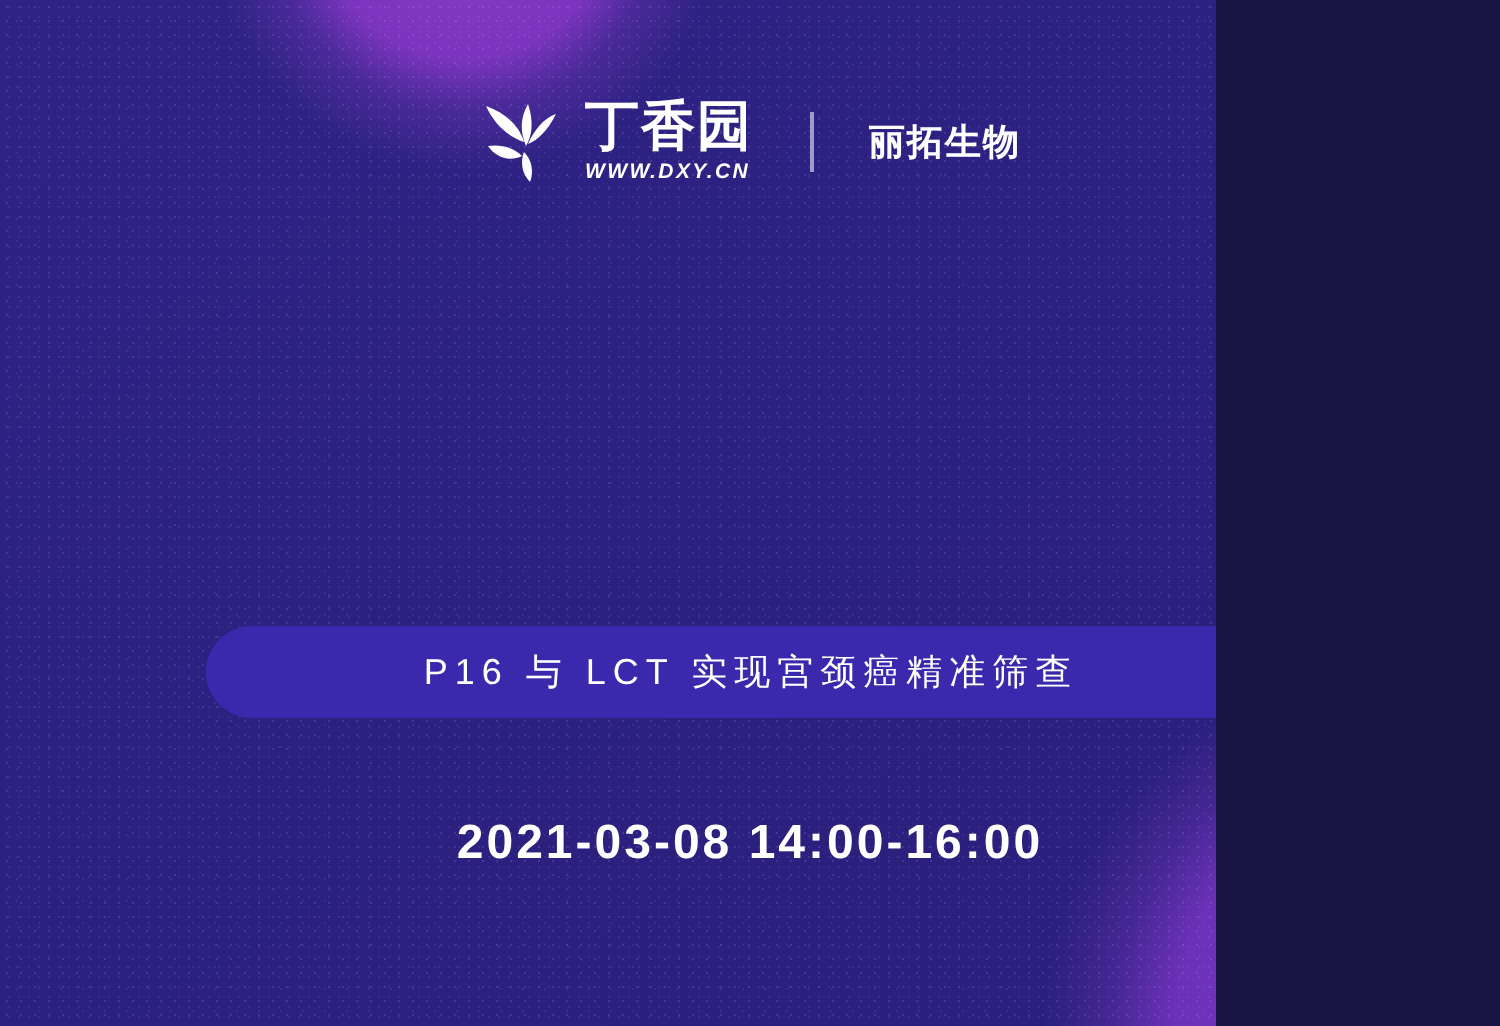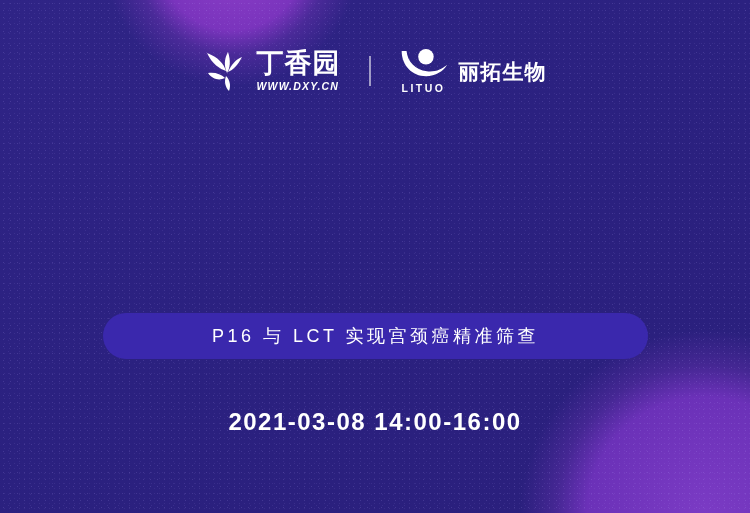--- a/index.html
+++ b/index.html
@@ -1,20 +1,20 @@
 <!DOCTYPE html>
 <html><head>
 <meta charset="utf-8">
 <style>
   html,body{margin:0;padding:0;background:#1a1442;}
   body{font-family:"Liberation Sans","DejaVu Sans",sans-serif;}
 
   .poster{
     position:relative;
-    width:750px;height:513px;
+    width:608px;height:513px;
     overflow:hidden;
     background:#2c2380;
     background-image:
       radial-gradient(circle at 705px 515px, #7b3bc4 0px, #6b31b8 118px, rgba(90,45,165,0.55) 150px, rgba(60,35,135,0.0) 185px),
       radial-gradient(circle at 232px -42px, #8e3fc8 0px, #7a34bd 72px, rgba(98,48,170,0.55) 96px, rgba(60,35,135,0.0) 128px),
       linear-gradient(150deg,#2f2486 0%,#2b2180 45%,#2a1f7c 100%);
   }
   
   .noise{
     position:absolute;inset:0;
@@ -49,21 +49,21 @@
     width:2px;height:30px;background:rgba(255,255,255,.55);flex:none;
   }
   .logo-lituo{display:flex;align-items:center;gap:10px;}
   .lituo-mark{width:50px;height:46px;position:relative;flex:none;
     display:flex;flex-direction:column;align-items:center;justify-content:flex-start;}
   .lituo-word{
     color:#fff;font-size:10.5px;font-weight:700;letter-spacing:2.5px;
     margin-top:1px;
   }
   .lituo-cn{
-    color:#fff;font-size:21px;font-weight:700;letter-spacing:1px;line-height:1;
+    color:#fff;font-size:18px;font-weight:700;letter-spacing:1px;line-height:1;
     font-family:"Liberation Sans","DejaVu Sans",sans-serif;
   }
 
   
   .title{
     position:absolute;left:0;top:140px;width:750px;
     text-align:center;
     color:#f7dfa8;
     font-weight:700;
     font-size:50px;
@@ -119,29 +119,20 @@
       </span>
       <span class="dxy-text">
         <span class="dxy-cn">丁香园</span>
         <span class="dxy-url">WWW.DXY.CN</span>
       </span>
     </div>
 
     <span class="divider"></span>
 
     <div class="logo-lituo">
-      <span class="lituo-mark">
-        <svg viewBox="0 0 50 34" width="50" height="34" aria-hidden="true">
-          <g fill="#ffffff">
-            <circle cx="27" cy="9" r="8"></circle>
-            <path d="M2 3 C2 18, 13 29, 27 29 C37 29, 45 24, 49 17 C44 22, 36 25, 28 24 C16 22, 8 14, 7 3 Z"></path>
-          </g>
-        </svg>
-        <span class="lituo-word">LITUO</span>
-      </span>
       <span class="lituo-cn">丽拓生物</span>
     </div>
 
   </div>
 
   <div class="title">
   </div>
 
   <div class="pill">
     <span class="pill-text">P16 与 LCT 实现宫颈癌精准筛查</span>

